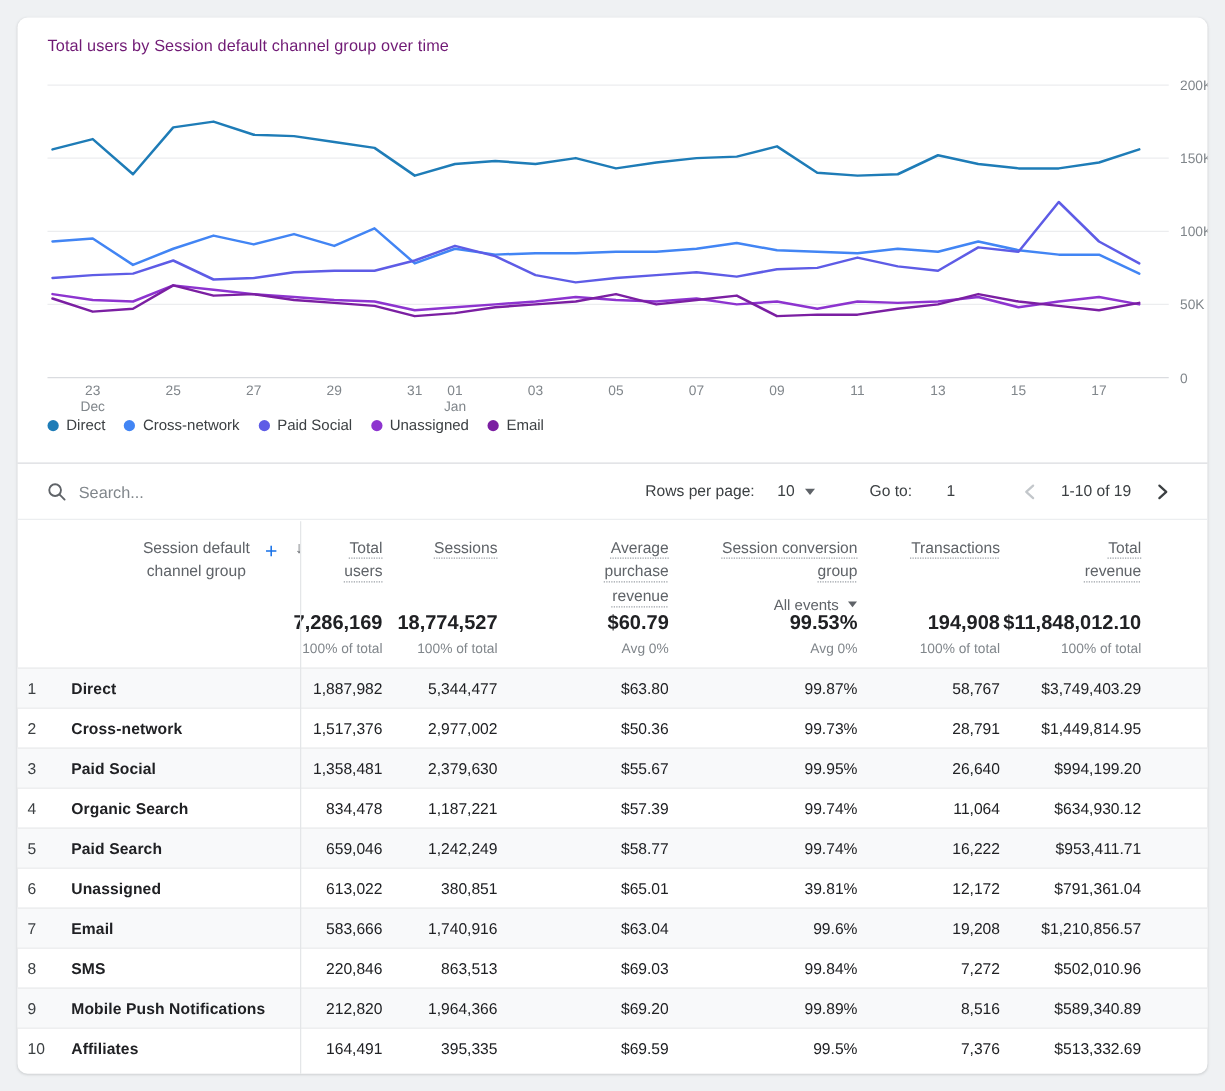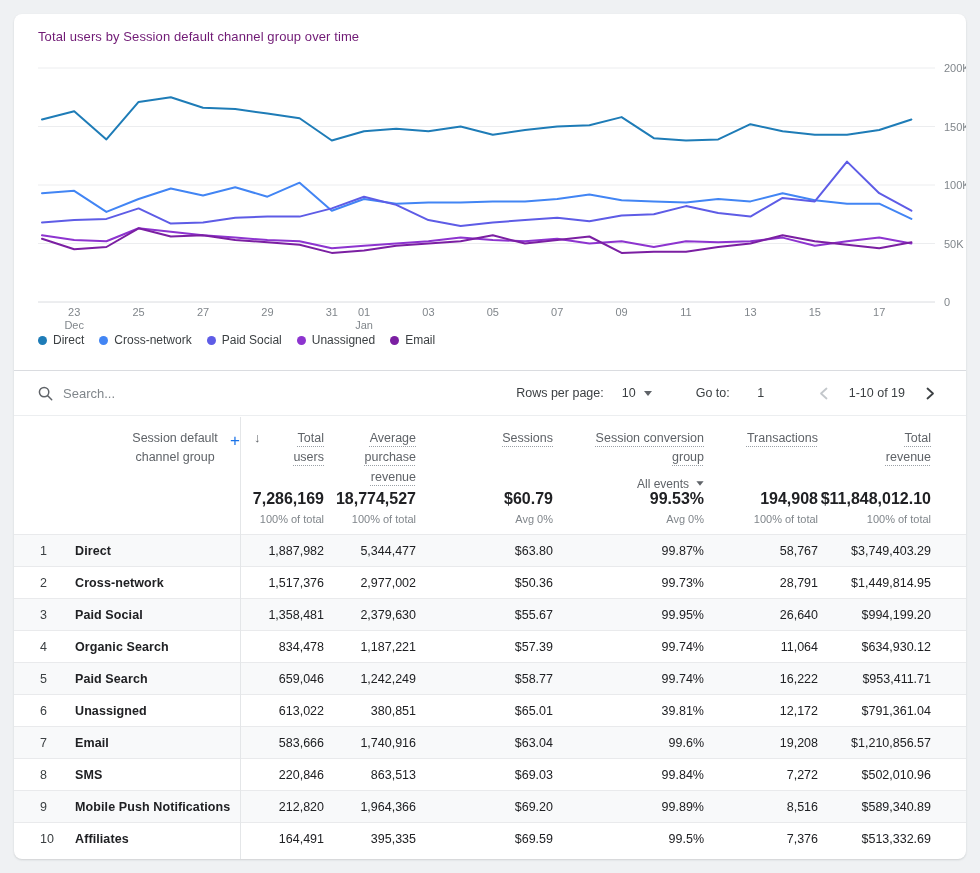--- a/index.html
+++ b/index.html
@@ -19,21 +19,21 @@
   .searchbox input { border:none; outline:none; font-size:13px; font-family:inherit; color:#202124; width:220px; background:transparent; }
   .searchbox input::placeholder { color:#80868b; }
   .pager { display:flex; align-items:center; font-size:12.5px; color:#3c4043; }
   .pager .lbl { color:#3c4043; }
   .dropdown { display:flex; align-items:center; gap:8px; margin:0 44px 0 18px; cursor:pointer; }
   .caret { width:0; height:0; border-left:4px solid transparent; border-right:4px solid transparent; border-top:5px solid #5f6368; }
   .goto-input { width:26px; border:none; outline:none; font-size:12.5px; font-family:inherit; color:#3c4043; text-align:center; margin:0 40px 0 18px; background:transparent; }
   .chev { width:20px; height:20px; display:flex; align-items:center; justify-content:center; cursor:pointer; }
   .range { margin:0 15px; }
 
-  .grid-row { display:grid; grid-template-columns:35px 165px 84px 92px 137px 151px 114px 113px; padding:0 35px 0 26px; }
+  .grid-row { display:grid; grid-template-columns:35px 165px 84px 92px 137px 151px 114px 113px; padding:0 35px 0 8px; }
   .thead { padding-top:13px; height:74px; font-size:12.5px; color:#5f6368; }
   .cell.m { text-align:right; position:relative; }
   .hlabel { display:inline-block; text-decoration:underline dotted 1px #9aa0a6; text-underline-offset:4px; line-height:1.55; cursor:pointer; }
   .w0 .hlabel { max-width:46px; }
   .w2 .hlabel { max-width:80px; }
   .w3 .hlabel { max-width:122px; }
   .w5 .hlabel { max-width:62px; }
   .sort-arrow { position:absolute; left:14px; top:1px; color:#5f6368; font-size:13px; }
   .dim-head { display:flex; justify-content:flex-end; align-items:flex-start; gap:6px; color:#5f6368; }
   .dim-head .dlabel { max-width:98px; text-align:center; line-height:1.55; cursor:pointer; }
@@ -145,22 +145,22 @@
       </div>
     </div>
 
     <div class="grid-row thead">
       <div class="cell"></div>
       <div class="cell dim-head">
         <span class="dlabel">Session default channel group</span>
         <span class="plus-icon">+</span>
       </div>
     <div class="cell m w0"><span class="sort-arrow">↓</span><span class="hlabel">Total users</span></div>
+        <div class="cell m w1"><span class="hlabel">Sessions</span></div>
         <div class="cell m w2"><span class="hlabel">Average purchase revenue</span></div>
-        <div class="cell m w1"><span class="hlabel">Sessions</span></div>
         <div class="cell m w3"><span class="hlabel">Session conversion group</span><br><span class="events-filter">
             <span>All events</span>
             <span class="caret"></span>
           </span></div>
         <div class="cell m w4"><span class="hlabel">Transactions</span></div>
         <div class="cell m w5"><span class="hlabel">Total revenue</span></div>
       </div>
 
     <div class="grid-row totals">
       <div class="cell"></div>

